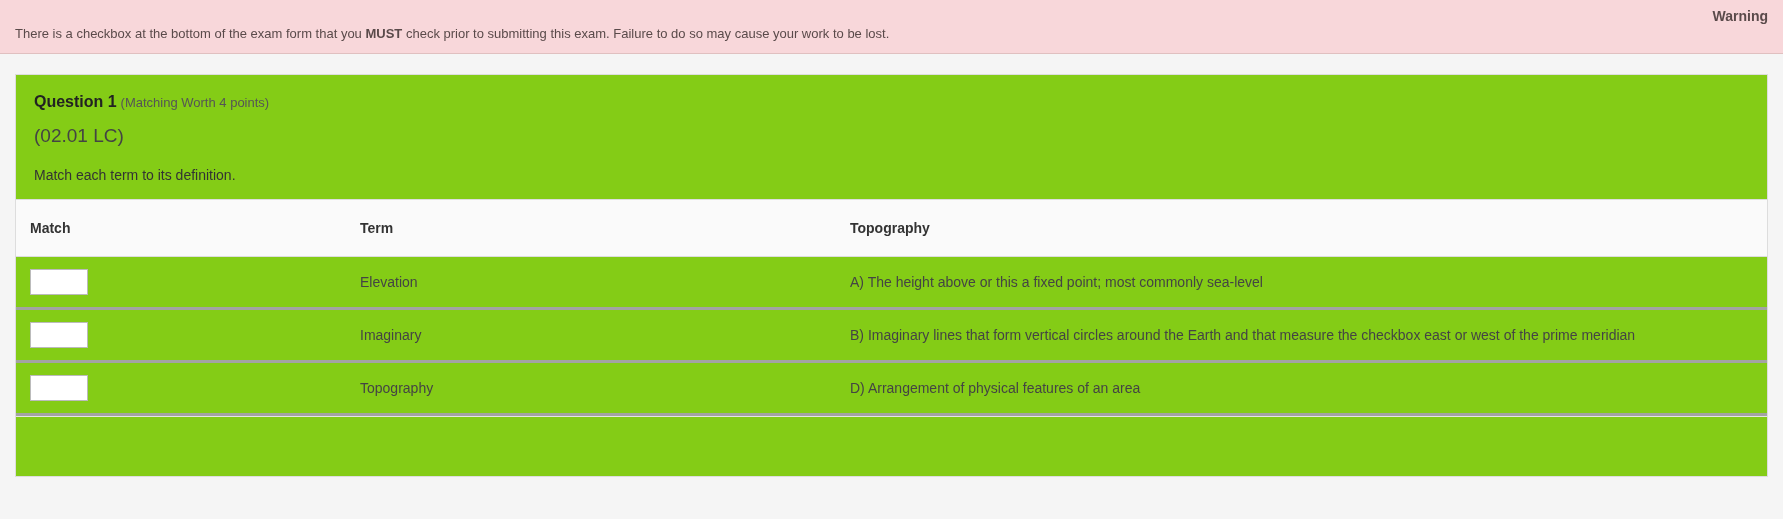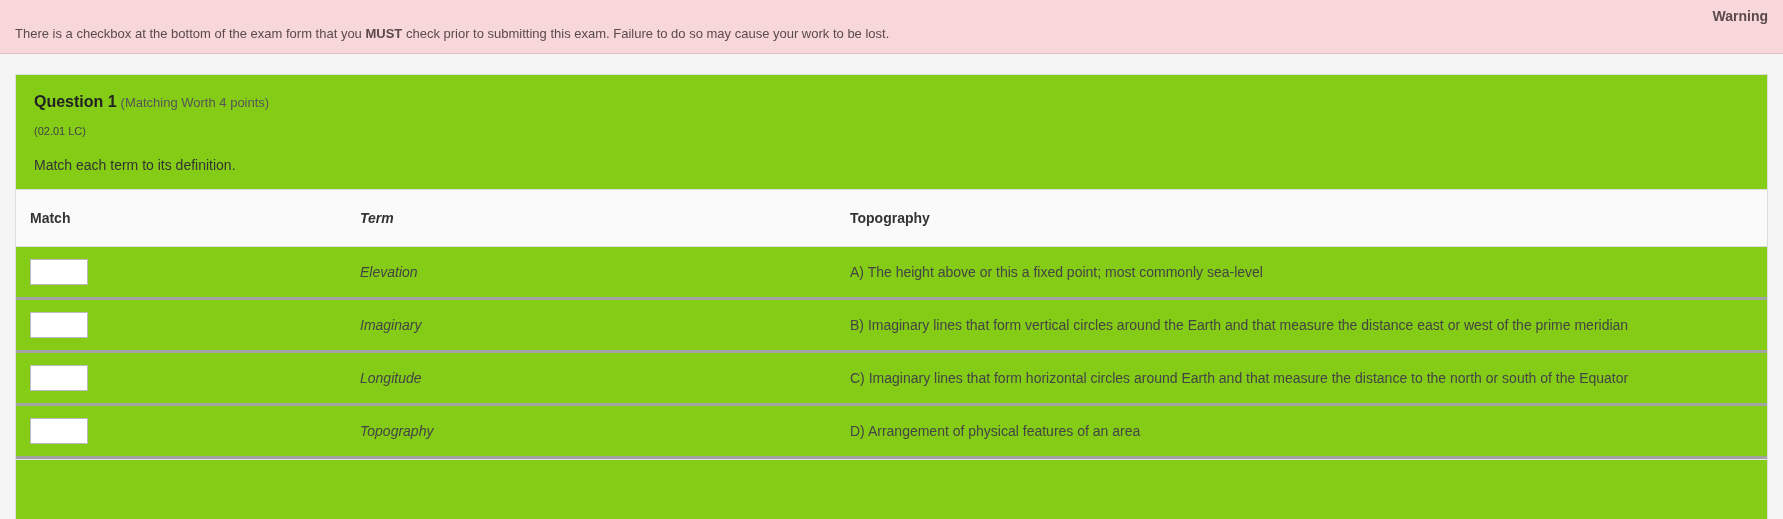--- a/index.html
+++ b/index.html
@@ -44,21 +44,21 @@
       font-size: 16px;
       color: #222;
     }
     .question-meta {
       font-weight: normal;
       font-size: 13px;
       color: #555;
     }
     .question-code {
       padding: 6px 18px;
-      font-size: 11px;
+      font-size: 19px;
       color: #444;
     }
     .question-prompt {
       padding: 14px 18px 16px 18px;
       font-size: 14px;
       color: #333;
     }
     table.match-table {
       width: 100%;
       border-collapse: collapse;
@@ -75,21 +75,21 @@
       background: #fafafa;
     }
     table.match-table td {
       padding: 12px 14px;
       border-bottom: 3px solid #a3a3a3;
       vertical-align: middle;
       font-size: 14px;
       color: #444;
     }
     .col-match { width: 330px; }
-    .col-term { width: 490px; font-style: italic; }
+    .col-term { width: 490px; }
     .col-def { width: auto; }
     .match-input {
       width: 58px;
       height: 26px;
       border: 1px solid #bbb;
       background: #fff;
       padding: 2px 4px;
       font-size: 13px;
     }
     .def-letter {
@@ -135,30 +135,21 @@
         <td class="col-def">
           <span class="def-letter">A)</span><span> The height above or this a fixed point; most commonly sea-level</span>
         </td>
       </tr>
       <tr>
         <td class="col-match">
           <input type="text" class="match-input" value="" style="">
         </td>
         <td class="col-term">Imaginary</td>
         <td class="col-def">
-          <span class="def-letter">B)</span><span> Imaginary lines that form vertical circles around the Earth and that measure the distance east or west of the prime meridian</span>
-        </td>
-      </tr>
-      <tr>
-        <td class="col-match">
-          <input type="text" class="match-input" value="" style="">
-        </td>
-        <td class="col-term">Longitude</td>
-        <td class="col-def">
-          <span class="def-letter">C)</span><span> Imaginary lines that form horizontal circles around Earth and that measure the distance to the north or south of the Equator</span>
+          <span class="def-letter">B)</span><span> Imaginary lines that form vertical circles around the Earth and that measure the checkbox east or west of the prime meridian</span>
         </td>
       </tr>
       <tr>
         <td class="col-match">
           <input type="text" class="match-input" value="" style="">
         </td>
         <td class="col-term">Topography</td>
         <td class="col-def">
           <span class="def-letter">D)</span><span> Arrangement of physical features of an area</span>
         </td>

